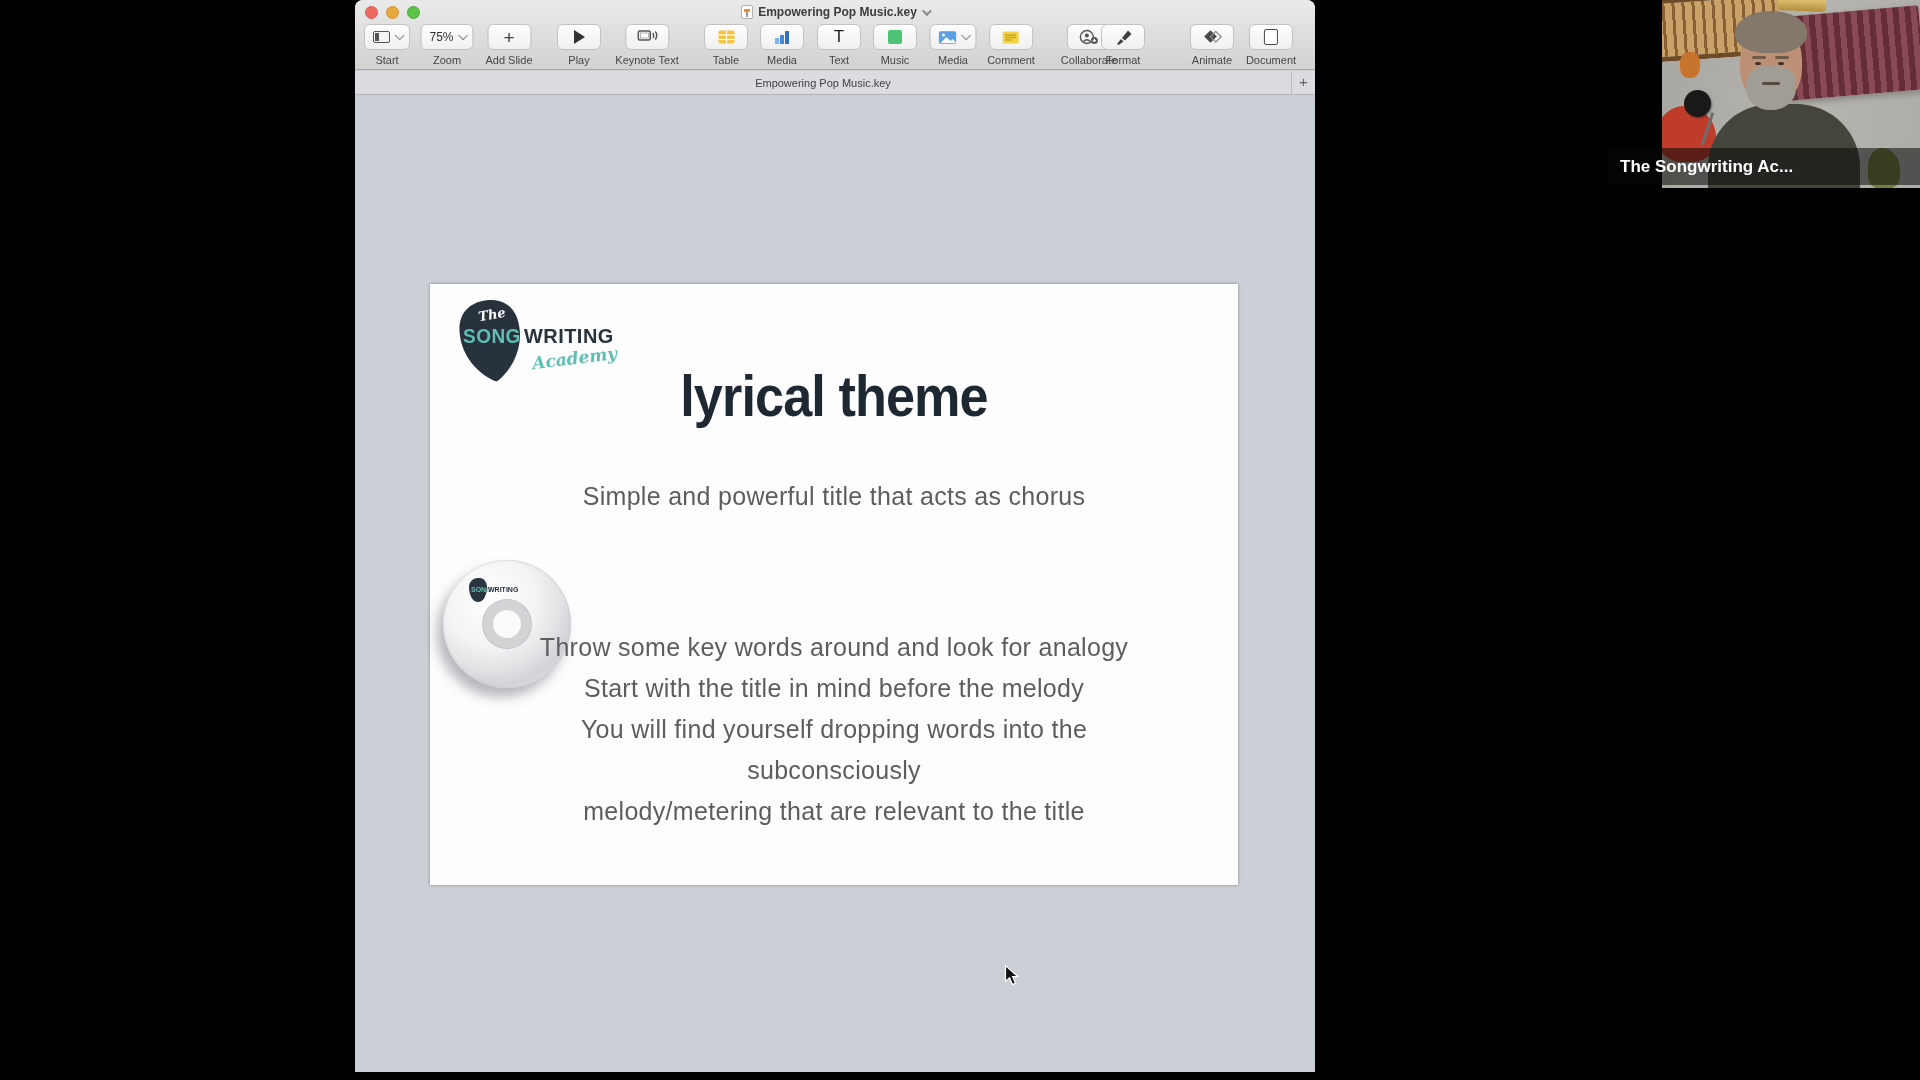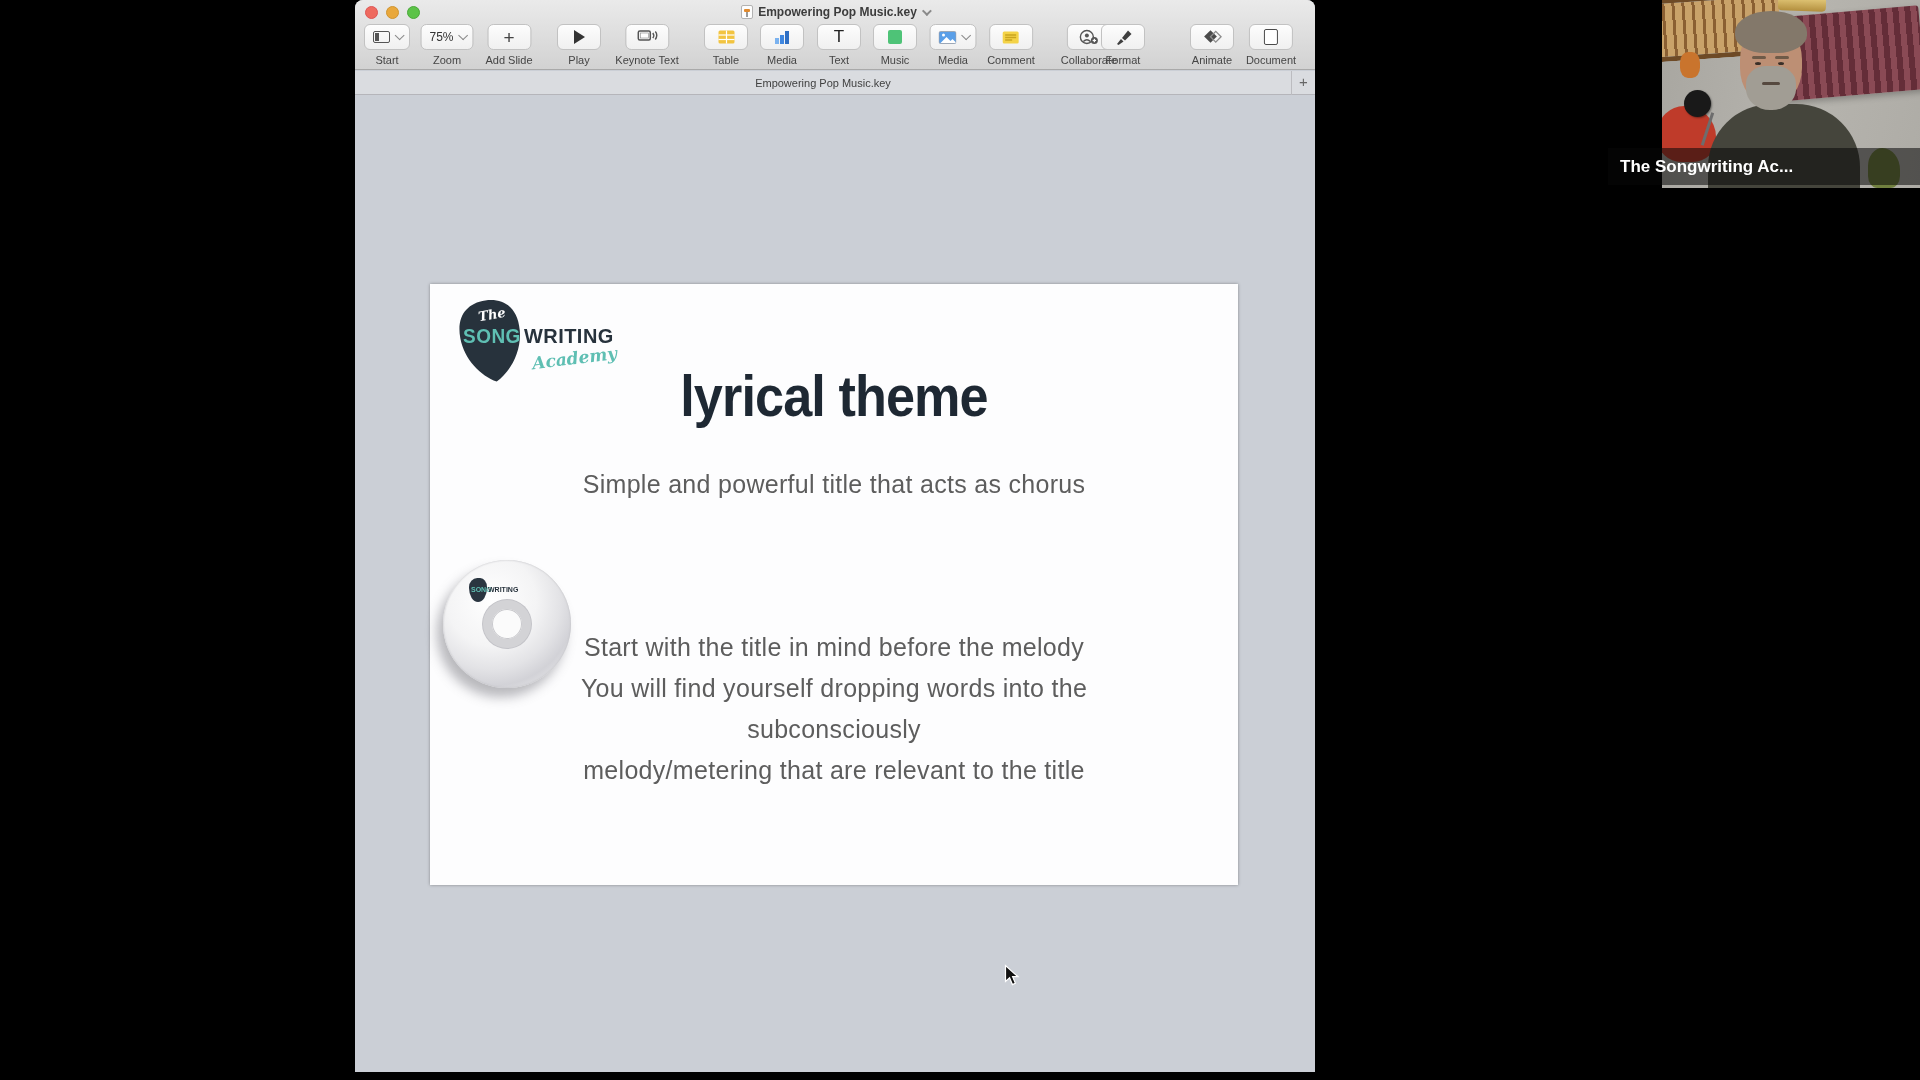--- a/index.html
+++ b/index.html
@@ -74,21 +74,21 @@
   .logo .academy { position:absolute; left:74px; top:50px; color:#5fbfb3;
                 font-family:"DejaVu Serif", serif; font-style:italic; font-weight:bold;
                 font-size:17px; transform:rotate(-7deg); }
 
   .slidetitle { position:absolute; left:0; right:0; top:78px; text-align:center;
                 font-size:58px; font-weight:bold; color:#1e2833; letter-spacing:-1px;
                 transform:scaleX(.9); }
 
   .block { position:absolute; left:0; right:0; text-align:center;
            font-size:25px; font-weight:300; color:#5d5d5d; line-height:41px; letter-spacing:.3px; }
-  .block1 { top:180px; }
+  .block1 { top:192px; }
   .block2 { top:343px; }
   .hookline-inner { border-bottom:1px solid #7f7f7f; padding-bottom:1px; }
   .hookline-outer { display:inline-block; line-height:29px; border-bottom:2px dotted #dc8f8f; }
 
   
   .cd { position:absolute; left:13px; top:276px; width:128px; height:128px; }
   .disc { position:absolute; inset:0; border-radius:50%;
           background:radial-gradient(circle at 38% 32%, #ffffff 0%, #f4f4f5 38%, #e3e3e6 58%, #d2d2d7 72%, #e9e9eb 88%, #dcdcdf 100%);
           box-shadow:-6px 9px 12px rgba(100,100,108,.45), inset 0 0 2px #b9b9bd; }
   .hole { position:absolute; left:50%; top:50%; width:48px; height:48px; margin:-24px 0 0 -24px;
@@ -332,20 +332,21 @@
         <div class="disc"></div>
         <div class="cdlogo">
           <span class="cdpick"></span>
           <span class="cdsong">SONG</span>
           <span class="cdwriting">WRITING</span>
         </div>
         <div class="hole"></div>
       </div>
 
       <div class="block block2">
+        <p>Throw some key words around and look for analogy</p>
         <p>Start with the title in mind before the melody</p>
         <p>You will find yourself dropping words into the</p>
         <p>subconsciously</p>
         <p>melody/metering that are relevant to the title</p>
       </div>
 
     </div>
   </div>
 </div>
 

